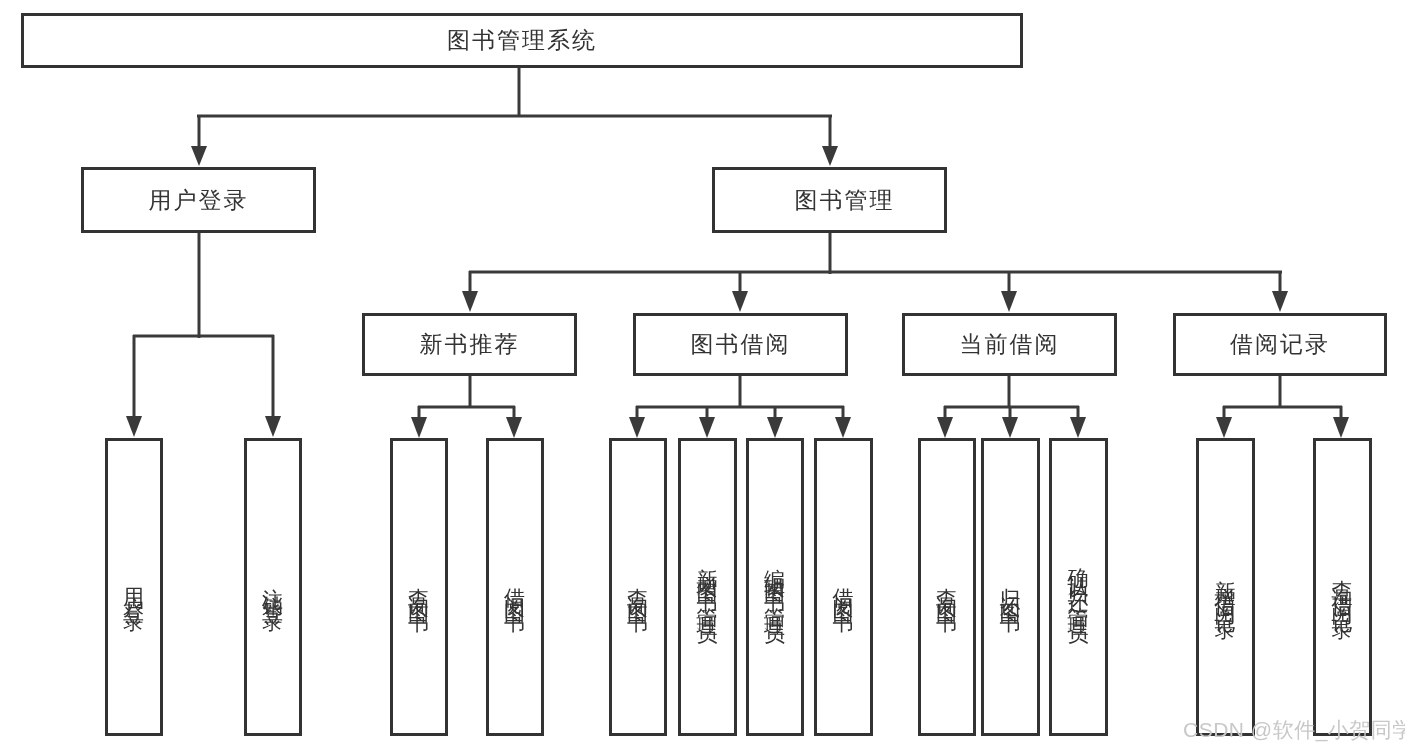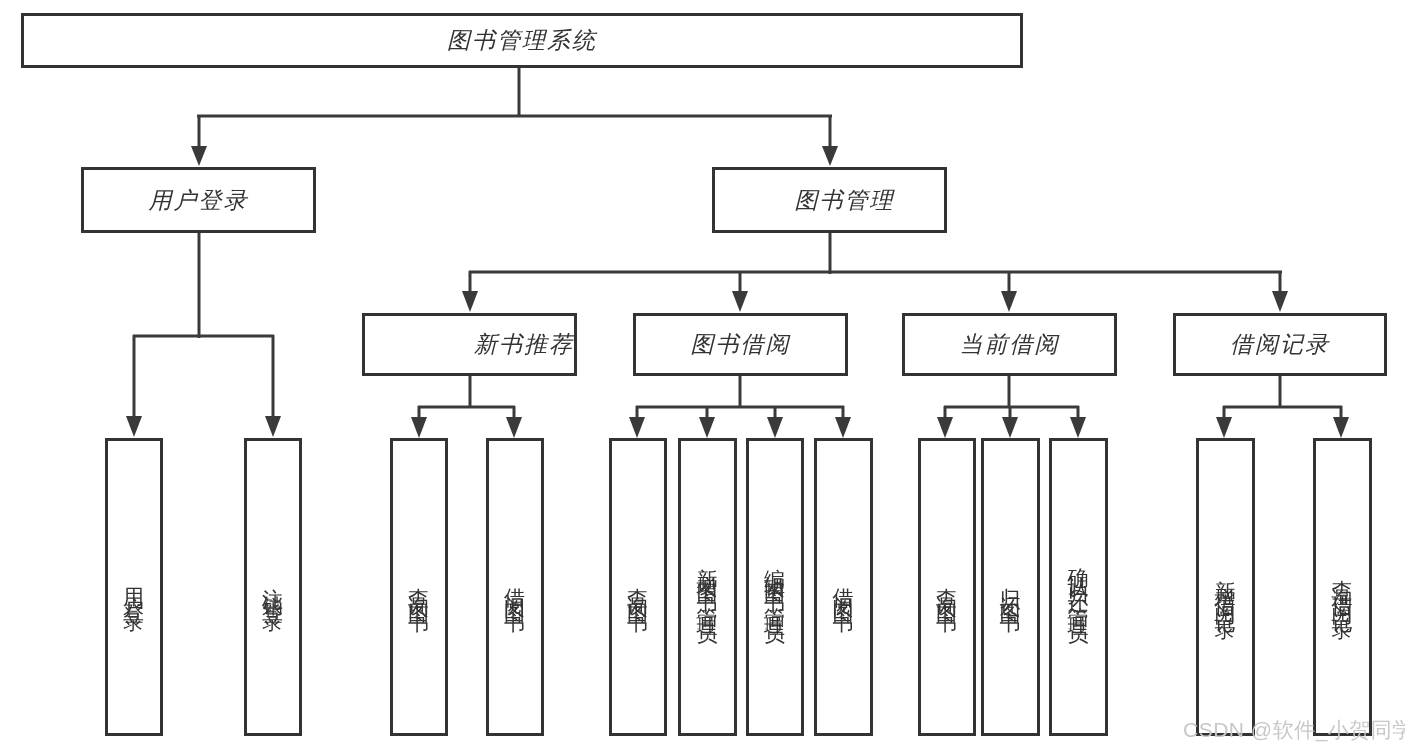--- a/index.html
+++ b/index.html
@@ -38,33 +38,32 @@
     display:flex;
     align-items:center;
     justify-content:center;
     z-index:2;
     text-align:center;
   }
   .h-node{
     font-size:23px;
     letter-spacing:2px;
     white-space:nowrap;
-    font-style:italic;
   }
   .v-node{
     writing-mode:vertical-rl;
     text-orientation:mixed;
     font-size:21px;
     letter-spacing:8px;
     line-height:1;
   }
   .root-node   {left:21px;  top:13px;  width:1002px; height:55px;}
   .node-l2-a   {left:81px;  top:167px; width:235px;  height:66px;}
   .node-l2-b   {left:712px; top:167px; width:235px;  height:66px;padding-left:30px;}
-  .node-l3-a   {left:362px; top:313px; width:215px;  height:63px;justify-content:flex-end;}
+  .node-l3-a   {left:362px; top:313px; width:215px;  height:63px;}
   .node-l3-b   {left:633px; top:313px; width:215px;  height:63px;}
   .node-l3-c   {left:902px; top:313px; width:215px;  height:63px;}
   .node-l3-d   {left:1173px;top:313px; width:214px;  height:63px;}
   .leaf{top:438px;height:298px;}
   .leaf-1 {left:105px; width:58px;}
   .leaf-2 {left:244px; width:58px;}
   .leaf-3 {left:390px; width:58px;}
   .leaf-4 {left:486px; width:58px;}
   .leaf-5 {left:609px; width:58px;}
   .leaf-6 {left:678px; width:59px;}

